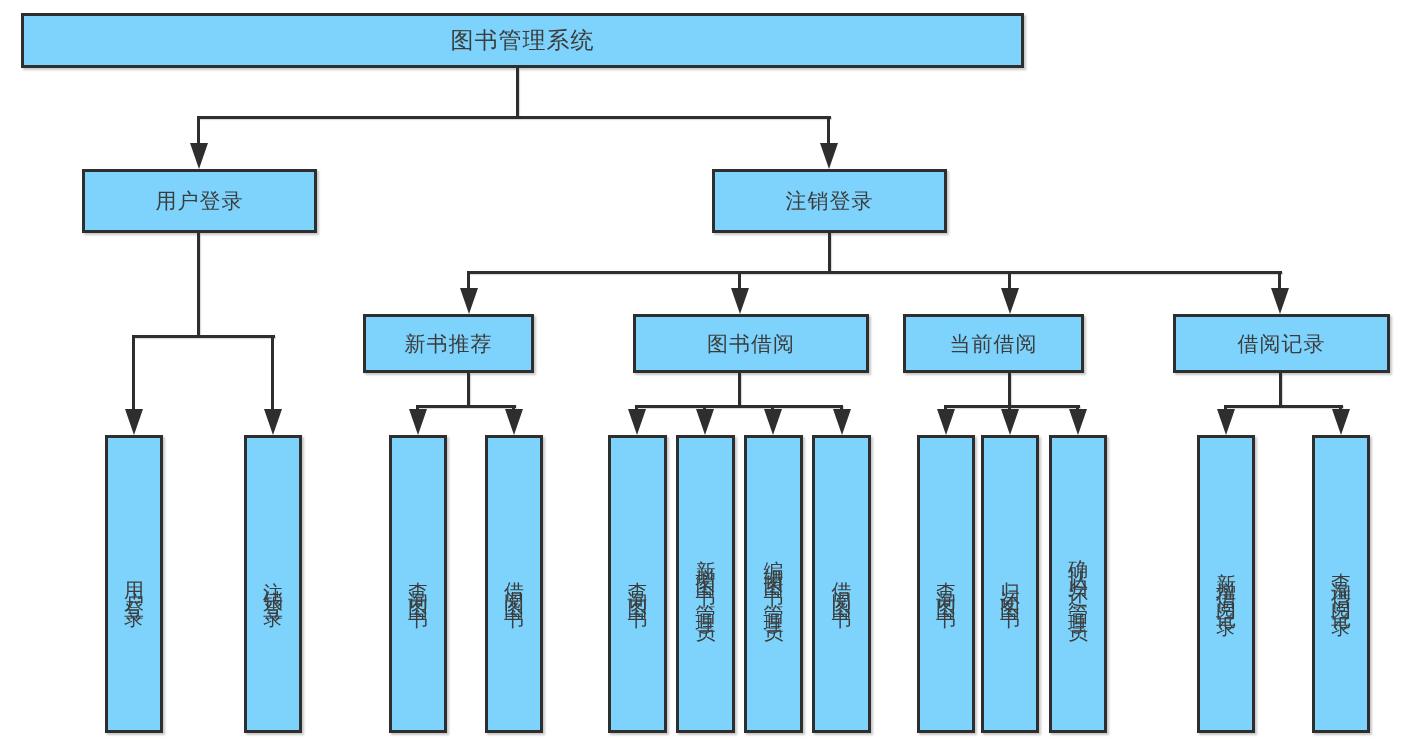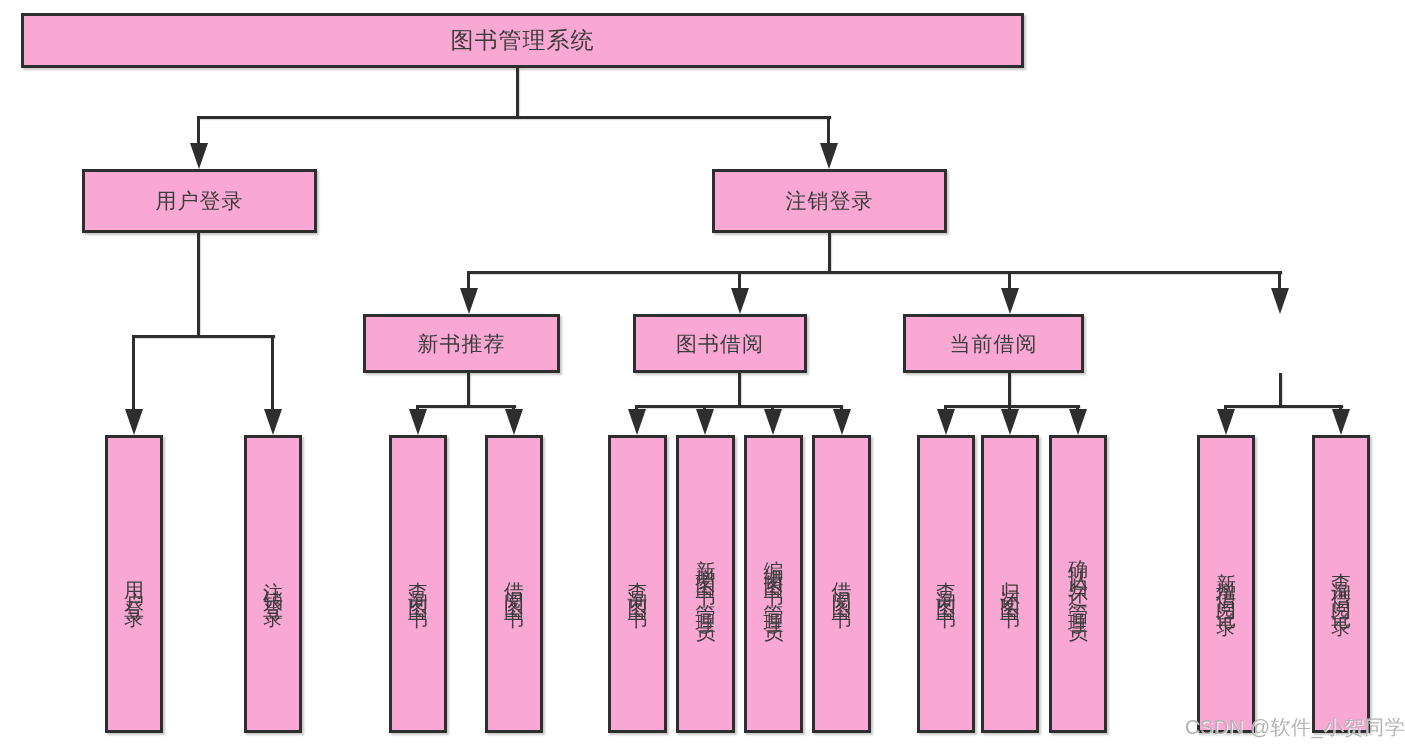--- a/index.html
+++ b/index.html
@@ -3,21 +3,21 @@
 <meta charset="utf-8">
 <style>
   html,body { margin:0; padding:0; background:#ffffff; }
   .canvas {
     position:relative; width:1405px; height:747px; background:#ffffff;
     font-family:"Liberation Sans", sans-serif; color:#3c3c3c; overflow:hidden;
   }
   
   .node {
     position:absolute; box-sizing:border-box;
-    border:3px solid #2e2e2e; background:#f9a8d4;
+    border:3px solid #2e2e2e; background:#7dd3fc;
     display:flex; align-items:center; justify-content:center;
     box-shadow:1.5px 2px 2px rgba(130,130,130,0.45);
   }
   .lbl  { font-size:21px; letter-spacing:1px; }
   .lbl-root { font-size:23px; letter-spacing:1px; }
   .vnode .vlbl {
     writing-mode:vertical-rl; text-orientation:mixed;
     font-size:20px; line-height:1.05; letter-spacing:9px;
   }
   
@@ -63,28 +63,31 @@
   <div class="arrow" style="left:132px; top:335px; height:74px;"></div>
   <div class="arrow" style="left:271px; top:335px; height:74px;"></div>
 
   <div class="vl" style="left:828px; top:233px; height:38px;"></div>
   <div class="hl" style="left:468px; top:271px; width:814px;"></div>
   <div class="arrow" style="left:467px; top:271px; height:17px;"></div>
   <div class="arrow" style="left:738px; top:271px; height:17px;"></div>
   <div class="arrow" style="left:1008px; top:271px; height:17px;"></div>
   <div class="arrow" style="left:1278px; top:271px; height:17px;"></div>
 
-  <div class="node" style="left:363px; top:314px; width:197px; height:59px;">
+  <div class="node" style="left:363px; top:314px; width:171px; height:59px;">
     <span class="lbl">新书推荐</span>
   </div>
-  <div class="node" style="left:633px; top:314px; width:174px; height:59px;">
+  <div class="node" style="left:633px; top:314px; width:236px; height:59px;">
     <span class="lbl">图书借阅</span>
   </div>
   <div class="node" style="left:903px; top:314px; width:181px; height:59px;">
     <span class="lbl">当前借阅</span>
+  </div>
+  <div class="node" style="left:1173px; top:314px; width:217px; height:59px;">
+    <span class="lbl">借阅记录</span>
   </div>
 
   <div class="vl" style="left:467px; top:373px; height:32px;"></div>
   <div class="hl" style="left:416px; top:405px; width:100px;"></div>
   <div class="arrow" style="left:416px; top:405px; height:4px;"></div>
   <div class="arrow" style="left:512px; top:405px; height:4px;"></div>
 
   <div class="vl" style="left:738px; top:373px; height:32px;"></div>
   <div class="hl" style="left:635px; top:405px; width:208px;"></div>
   <div class="arrow" style="left:635px; top:405px; height:4px;"></div>
@@ -140,15 +143,14 @@
     <span class="vlbl">确认归还（管理员）</span>
   </div>
 
   <div class="node vnode" style="left:1197px; top:435px; width:58px; height:298px;">
     <span class="vlbl">新增借阅记录</span>
   </div>
   <div class="node vnode" style="left:1312px; top:435px; width:58px; height:298px;">
     <span class="vlbl">查询借阅记录</span>
   </div>
 
-  <div class="watermark">CSDN @软件_小贺同学</div>
 
 </div>
 
 </body></html>

